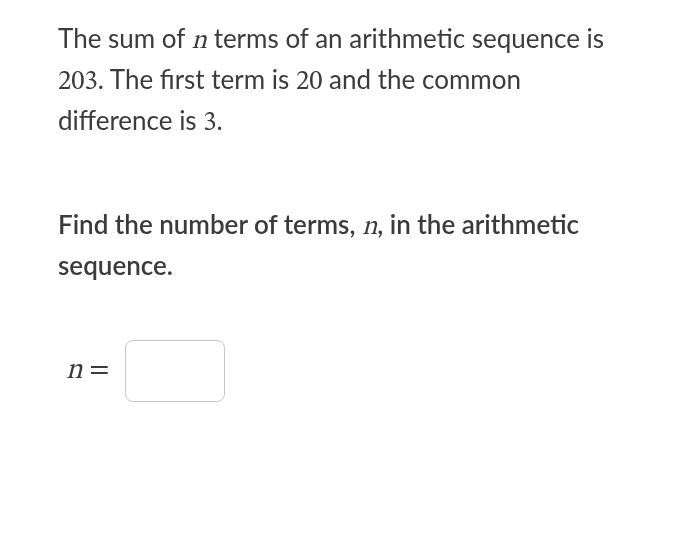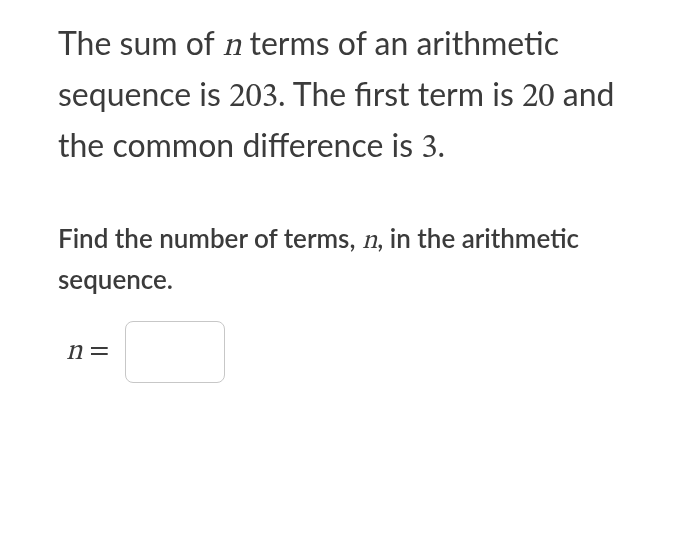--- a/index.html
+++ b/index.html
@@ -9,30 +9,30 @@
   }
   body {
     font-family: -apple-system, BlinkMacSystemFont, "Segoe UI", "Lato", "Helvetica Neue", Arial, sans-serif;
     width: 681px;
     height: 541px;
     background: #ffffff;
     padding: 20px 50px 20px 58px;
     color: #3b3b3b;
   }
   .problem-statement {
-    font-size: 32px;
+    font-size: 26px;
     line-height: 1.45;
     font-weight: 400;
-    margin-bottom: 48px;
+    margin-bottom: 64px;
   }
   .question {
     font-size: 26px;
     line-height: 1.45;
     font-weight: 600;
-    margin-bottom: 22px;
+    margin-bottom: 55px;
   }
   .mathvar {
     font-family: "STIX Two Math", "Cambria Math", "Times New Roman", serif;
     font-style: italic;
     font-size: 1.03em;
   }
   .mathnum {
     font-family: "STIX Two Math", "Cambria Math", "Times New Roman", serif;
     font-size: 1.03em;
     font-style: normal;

